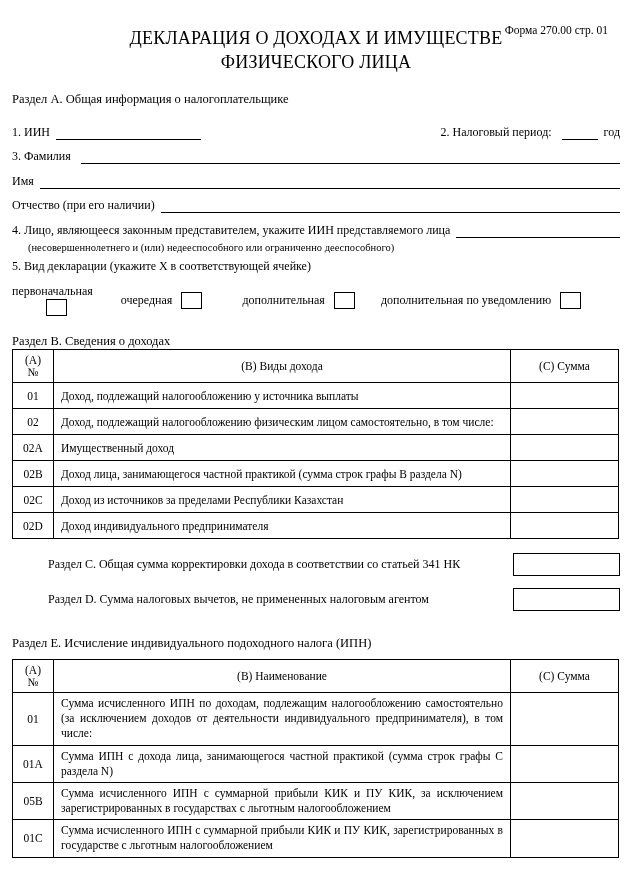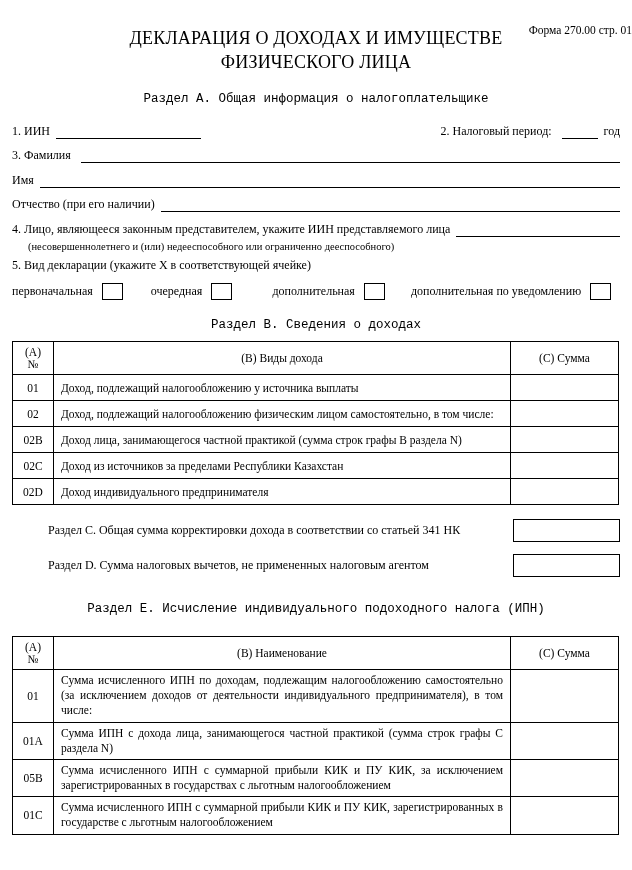--- a/index.html
+++ b/index.html
@@ -11,46 +11,46 @@
     background: #fff;
     color: #000;
     font-family: "Liberation Serif", "DejaVu Serif", serif;
     font-size: 12px;
     padding: 26px 12px 0 12px;
     overflow: hidden;
   }
   .form-no {
     position: absolute;
     top: 24px;
-    right: 0;
+    right: 24px;
     font-size: 11.5px;
     white-space: nowrap;
   }
   .title { text-align: center; font-size: 18px; line-height: 1.35; letter-spacing: .2px; }
-  .section-heading { text-align: center; font-size: 12.5px; font-family: Liberation Mono, monospace; }
+  .section-heading { text-align: left; font-size: 12.5px; }
   .heading-a { margin-top: 17px; }
   .fields { margin-top: 17px; }
   .field-row { display: flex; align-items: flex-end; margin-bottom: 8.5px; min-height: 16px; }
   .field-row .lbl { white-space: nowrap; }
   .ul { display: inline-block; border-bottom: 1px solid #000; height: 14px; }
   .ul-grow { flex: 1 1 auto; }
   .gap-s { width: 6px; flex: 0 0 auto; }
   .gap-m { width: 10px; flex: 0 0 auto; }
   .note { font-size: 10.5px; margin: -4px 0 6px 16px; }
   .item5 { margin-top: 4px; margin-bottom: 10px; }
   .chk-row { display: flex; align-items: center; margin-bottom: 4px; }
   .chk-group { display: flex; align-items: center; flex: 0 0 auto; }
   .chk-box {
     display: inline-block; width: 21px; height: 17px;
     border: 1px solid #000; margin-left: 9px; background: #fff;
   }
-  .g1 { margin-right: 28px; }
+  .g1 { margin-right: 28px; flex-direction: column; }
   .g2 { margin-right: 40px; }
   .g3 { margin-right: 26px; }
-  .heading-b { margin-top: 18px; margin-bottom: 9px; }
+  .heading-b { margin-top: 18px; }
   table.grid {
     border-collapse: collapse;
     width: 607px;
     margin-left: 0px;
     table-layout: fixed;
     font-size: 11.5px;
   }
   table.grid td, table.grid th {
     border: 1px solid #000;
     padding: 4px 7px;
@@ -69,21 +69,21 @@
   .sum-line .sum-label { margin-left: 36px; text-align: center; }
   .sum-box {
     margin-left: auto;
     width: 107px;
     height: 23px;
     border: 1px solid #000;
     background: #fff;
   }
   .sum-line-c { margin-top: 14px; }
   .sum-line-d { margin-top: 12px; }
-  .heading-e { margin-top: 25px; margin-bottom: 20px; }
+  .heading-e { margin-top: 25px; margin-bottom: 8px; }
 </style>
 </head>
 <body>
 
 <div class="page">
 
   <div class="form-no">Форма 270.00 стр. 01</div>
 
   <div class="title">
     <div>ДЕКЛАРАЦИЯ О ДОХОДАХ И ИМУЩЕСТВЕ</div>
@@ -171,20 +171,25 @@
       <td class="num">01</td>
       <td class="desc">Доход, подлежащий налогообложению у источника выплаты</td>
       <td></td>
     </tr>
     <tr>
       <td class="num">02</td>
       <td class="desc">Доход, подлежащий налогообложению физическим лицом самостоятельно, в том числе:</td>
       <td></td>
     </tr>
     <tr>
+      <td class="num">02A</td>
+      <td class="desc">Имущественный доход</td>
+      <td></td>
+    </tr>
+    <tr>
       <td class="num">02B</td>
       <td class="desc">Доход лица, занимающегося частной практикой (сумма строк графы В раздела N)</td>
       <td></td>
     </tr>
     <tr>
       <td class="num">02C</td>
       <td class="desc">Доход из источников за пределами Республики Казахстан</td>
       <td></td>
     </tr>
     <tr>

